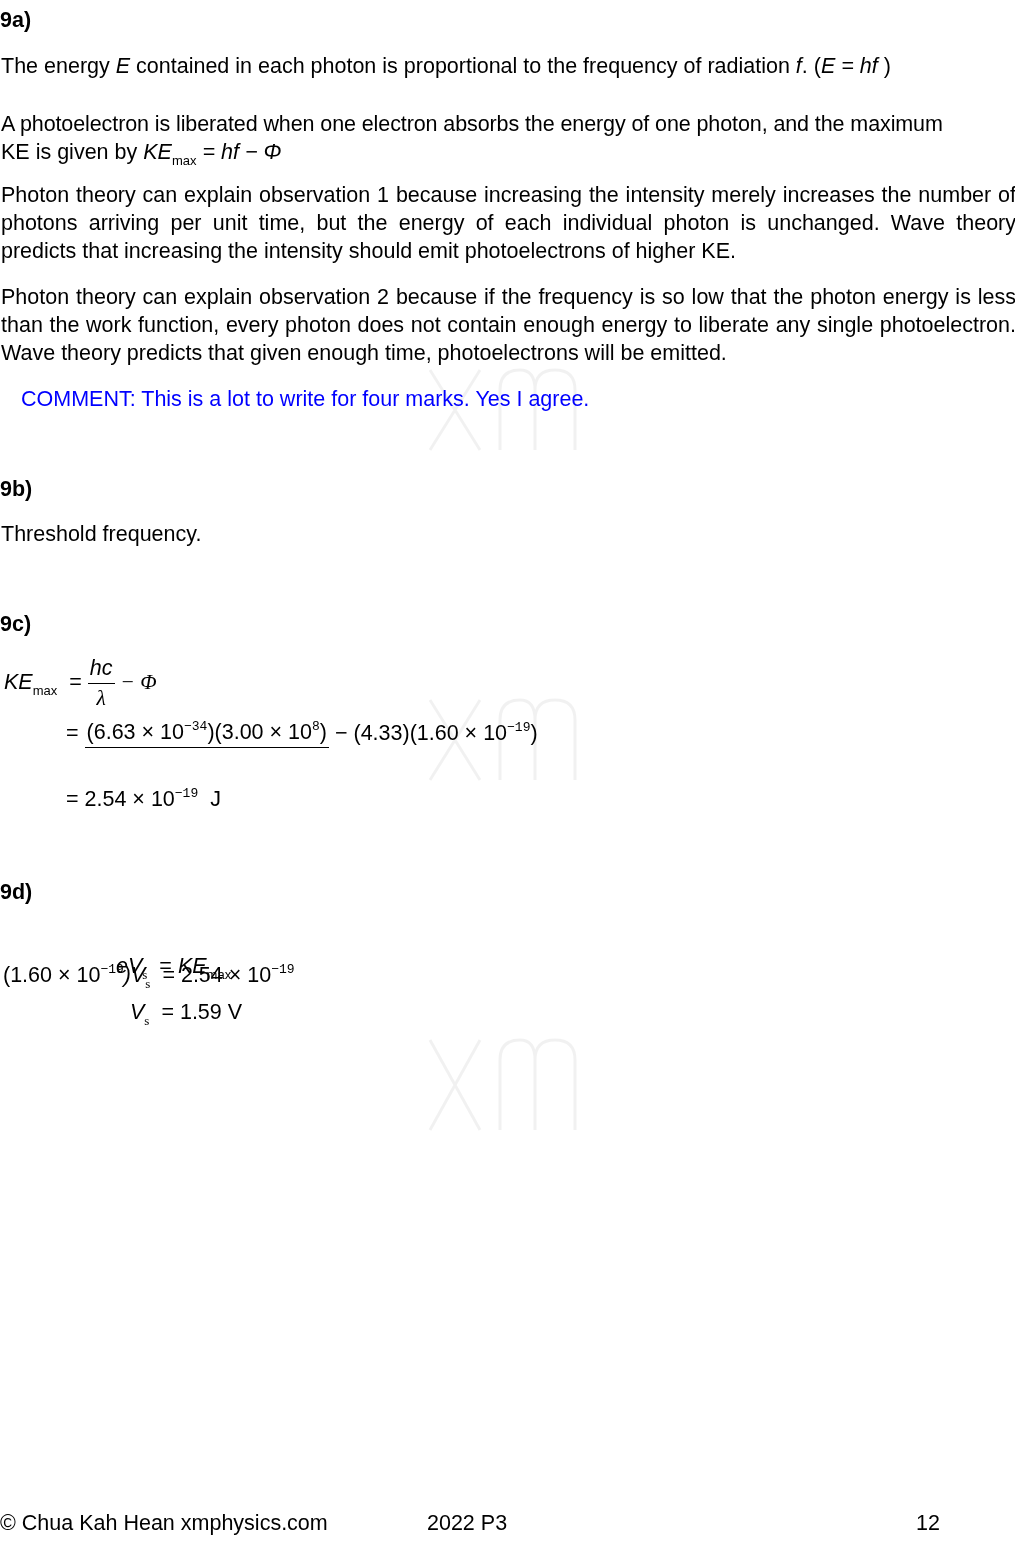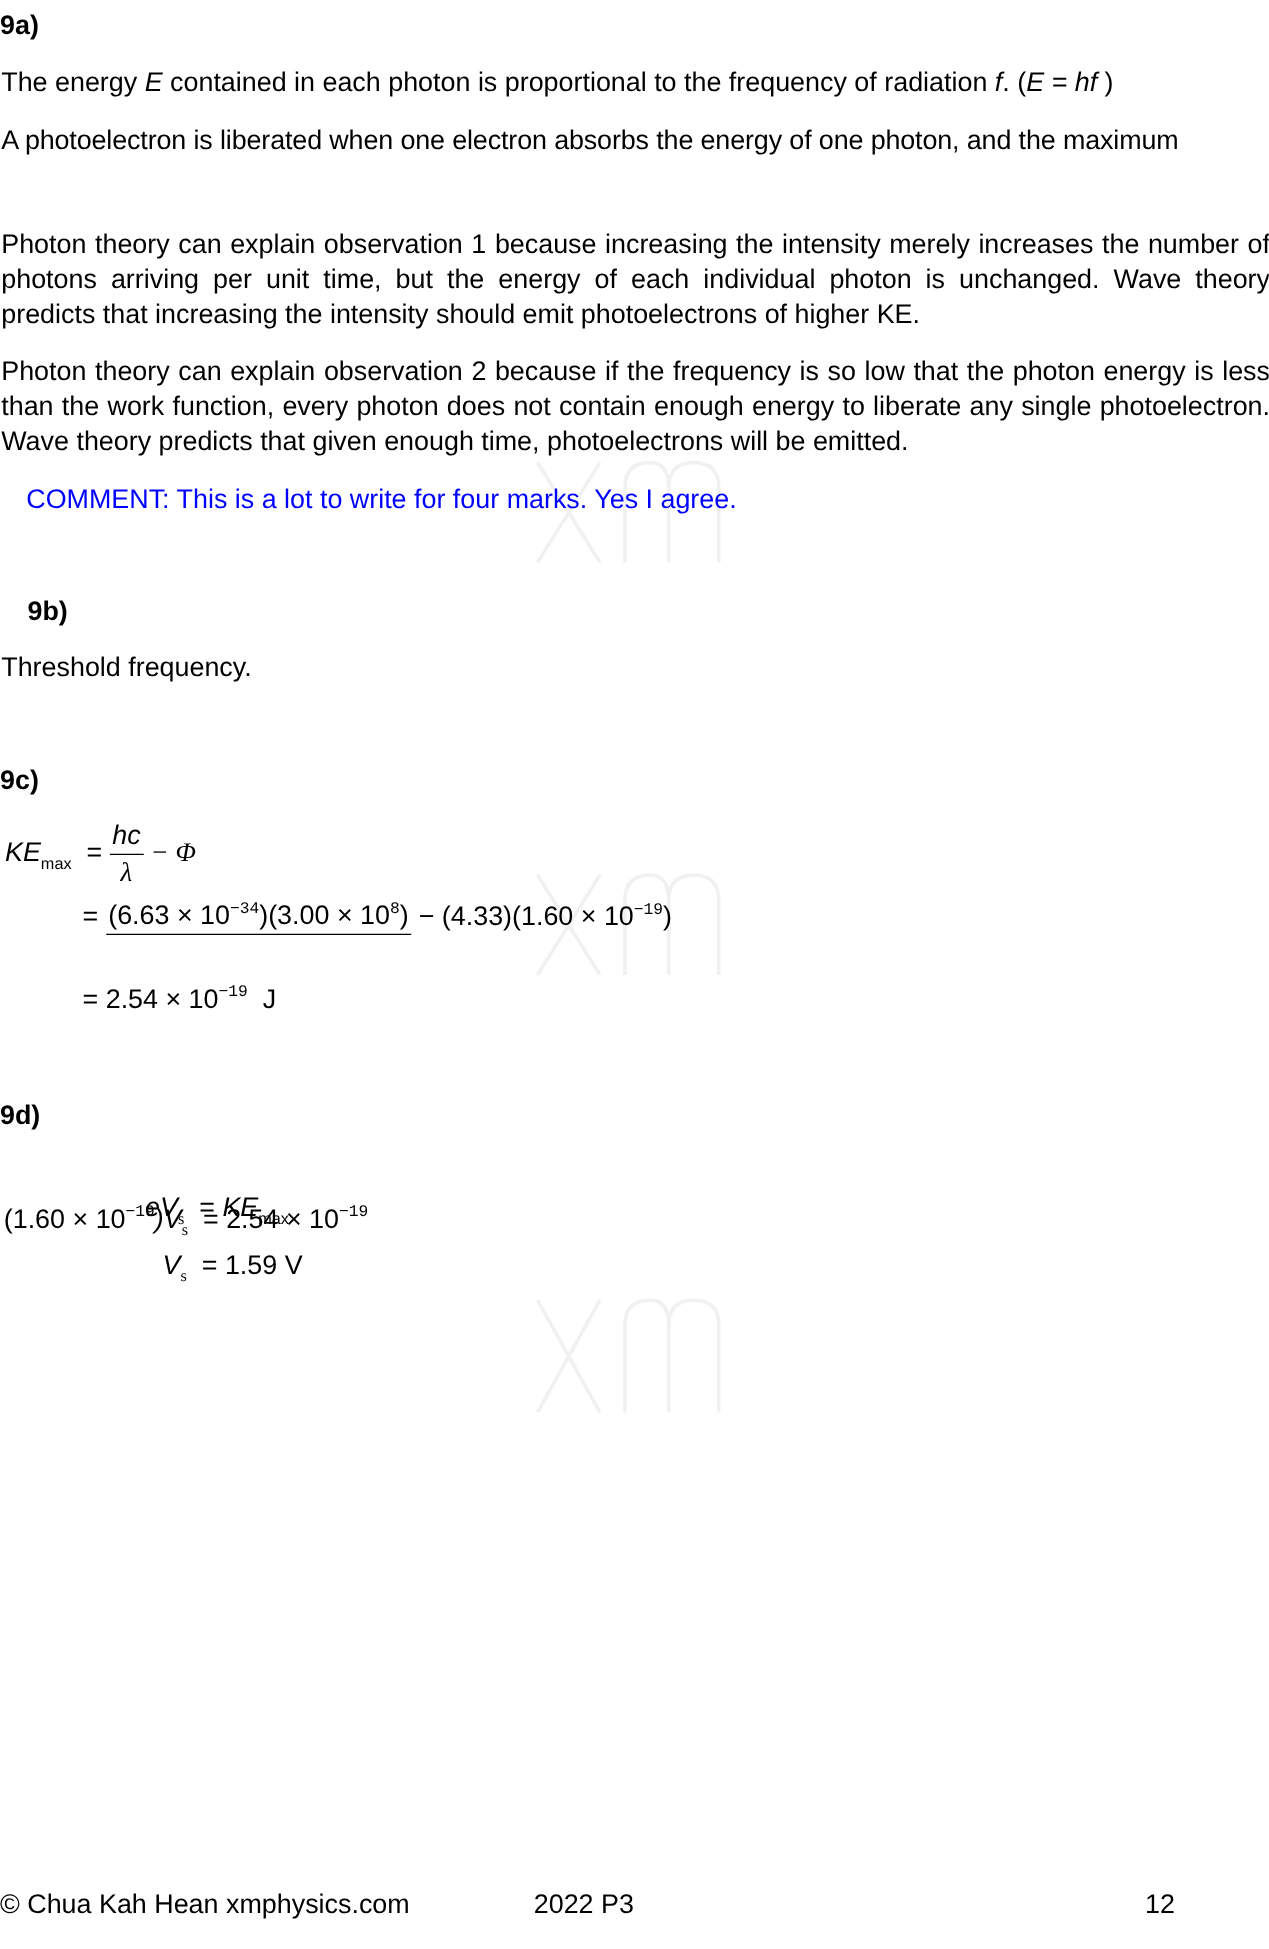--- a/index.html
+++ b/index.html
@@ -45,30 +45,33 @@
     </g>
 </svg>
 
 <div class="abs heading" style="top:8px;">9a)</div>
 
 <div class="abs para" style="top:52px;">
   <span>The energy </span><span class="sans-it">E</span><span> contained in each photon is proportional to the frequency of radiation </span><span class="sans-it">f</span><span>. (</span><span class="sans-it">E = hf</span><span> )</span>
 </div>
 
 <div class="abs para" style="top:98px;">
-  <div style="white-space:nowrap;letter-spacing:-0.1px;">A photoelectron is liberated when one electron absorbs the energy of one photon, and the maximum</div>
+  <div style="white-space:nowrap;letter-spacing:-0.1px;margin-top:12px;">A photoelectron is liberated when one electron absorbs the energy of one photon, and the maximum</div>
+  <div>
+    <span>KE is given by </span><span class="sans-it">KE</span><span class="sub">max</span><span class="sans-it"> = hf − Φ</span>
+  </div>
 </div>
 
 <div class="abs para justify" style="top:181px;">Photon theory can explain observation 1 because increasing the intensity merely increases the number of photons arriving per unit time, but the energy of each individual photon is unchanged. Wave theory predicts that increasing the intensity should emit photoelectrons of higher KE.</div>
 
 <div class="abs para justify" style="top:283px;">Photon theory can explain observation 2 because if the frequency is so low that the photon energy is less than the work function, every photon does not contain enough energy to liberate any single photoelectron. Wave theory predicts that given enough time, photoelectrons will be emitted.</div>
 
 <div class="abs para comment" style="top:385px;padding-left:20px;">COMMENT: This is a lot to write for four marks. Yes I agree.</div>
 
-<div class="abs heading" style="top:477px;padding-left:22px;">9b)</div>
+<div class="abs heading" style="top:477px;">9b)</div>
 <div class="abs para" style="top:520px;">Threshold frequency.</div>
 
 <div class="abs heading" style="top:612px;">9c)</div>
 
 <div class="abs eq" style="left:4px;top:656px;">
   <span class="sans-it">KE</span><span class="sub">max</span>
   <span style="margin-left:6px;">=</span>
   <span class="frac">
     <span class="num sans-it">hc</span>
     <span class="den it">λ</span>

